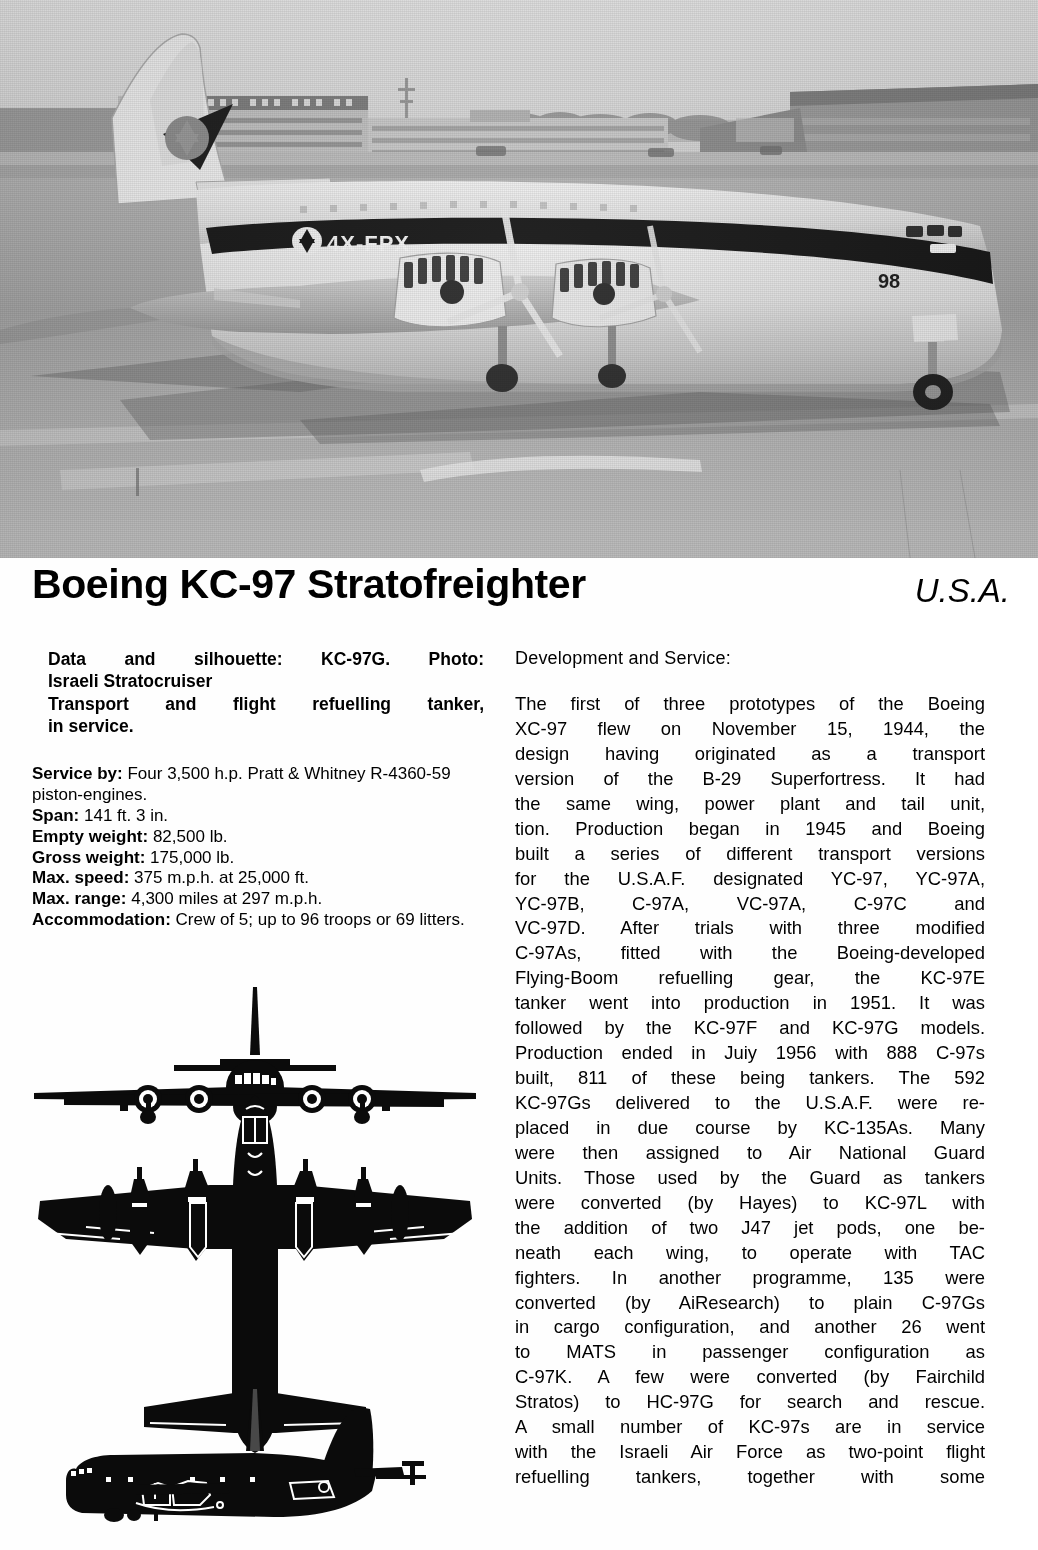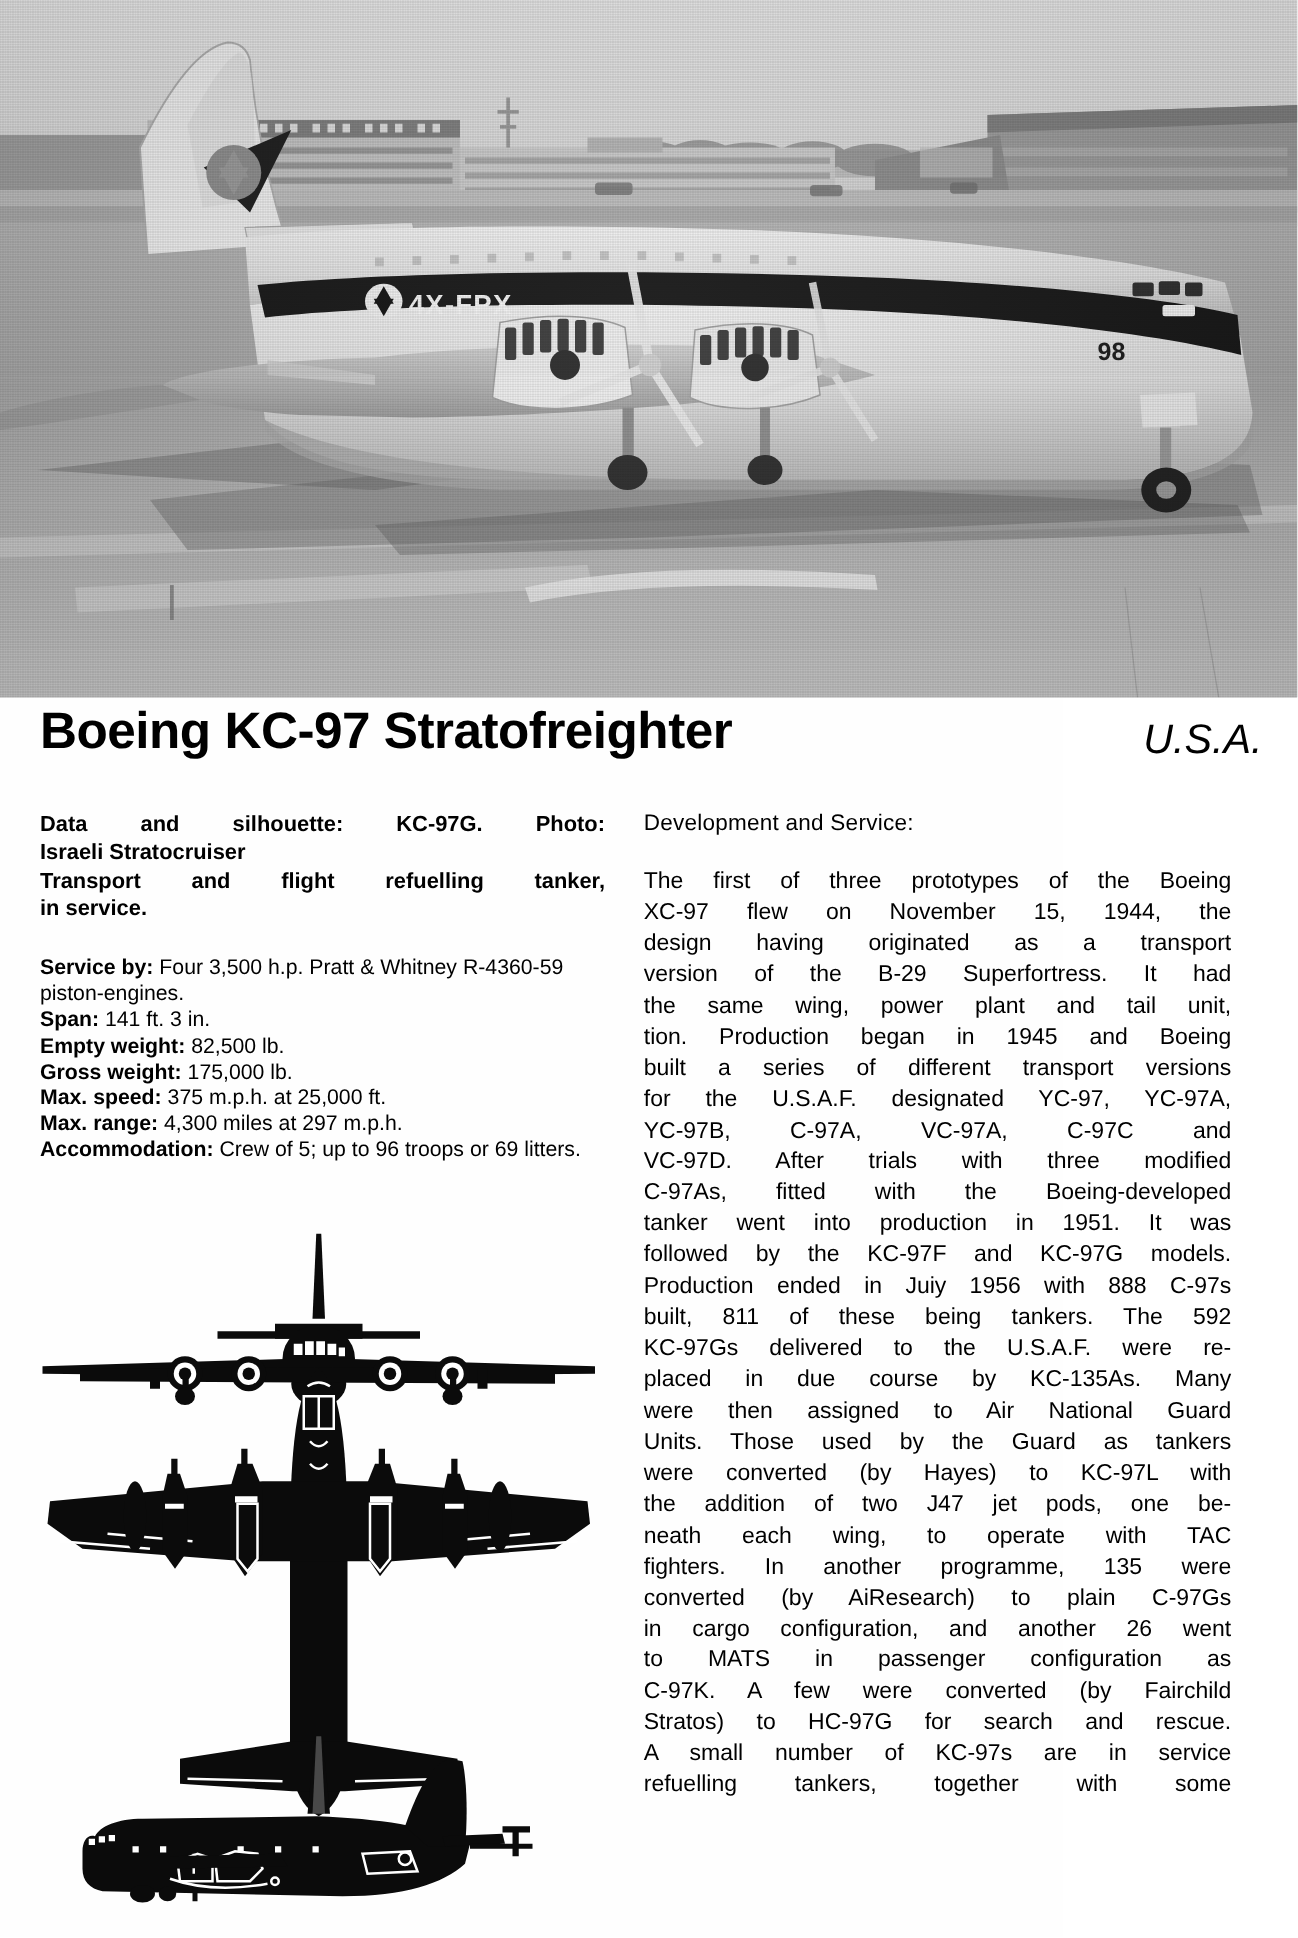--- a/index.html
+++ b/index.html
@@ -54,21 +54,21 @@
   .col-left{
     position:absolute;left:32px;top:648px;width:452px;
   }
   .col-right{
     position:absolute;left:515px;top:648px;width:470px;
   }
 
   .lead{
     font-size:17.5px;font-weight:bold;line-height:1.28;
     text-align:justify;
-    margin:0 0 2px 0;
+    margin:0 0 2px 16px;
   }
   .lead .l1,.lead .l2,.lead .l3{display:block;}
   .lead .l1{text-align:justify;text-align-last:justify;}
   .lead .l3{text-align:justify;text-align-last:justify;}
 
   .spec-list{
     margin:26px 0 0 0;padding:0;list-style:none;
     font-size:17px;line-height:1.235;
   }
   .spec-list li{margin:0;padding:0;}
@@ -595,35 +595,37 @@
         <span class="ln">XC-97 flew on November 15, 1944, the</span>
         <span class="ln">design having originated as a transport</span>
         <span class="ln">version of the B-29 Superfortress. It had</span>
         <span class="ln">the same wing, power plant and tail unit,</span>
         <span class="ln">tion.   Production began in 1945 and Boeing</span>
         <span class="ln">built a series of different transport versions</span>
         <span class="ln">for the U.S.A.F. designated YC-97, YC-97A,</span>
         <span class="ln">YC-97B, C-97A, VC-97A, C-97C and</span>
         <span class="ln">VC-97D.   After trials with three modified</span>
         <span class="ln">C-97As, fitted with the Boeing-developed</span>
+        <span class="ln">Flying-Boom refuelling gear, the KC-97E</span>
         <span class="ln">tanker went into production in 1951.   It was</span>
         <span class="ln">followed by the KC-97F and KC-97G models.</span>
         <span class="ln">Production ended in Juiy 1956 with 888 C-97s</span>
         <span class="ln">built, 811 of these being tankers.   The 592</span>
         <span class="ln">KC-97Gs delivered to the U.S.A.F. were re-</span>
         <span class="ln">placed in due course by KC-135As.   Many</span>
         <span class="ln">were then assigned to Air National Guard</span>
         <span class="ln">Units.   Those used by the Guard as tankers</span>
         <span class="ln">were converted (by Hayes) to KC-97L with</span>
         <span class="ln">the addition of two J47 jet pods, one be-</span>
         <span class="ln">neath each wing, to operate with TAC</span>
         <span class="ln">fighters.   In another programme, 135 were</span>
         <span class="ln">converted (by AiResearch) to plain C-97Gs</span>
         <span class="ln">in cargo configuration, and another 26 went</span>
         <span class="ln">to MATS in passenger configuration as</span>
         <span class="ln">C-97K.   A few were converted (by Fairchild</span>
         <span class="ln">Stratos) to HC-97G for search and rescue.</span>
         <span class="ln">A small number of KC-97s are in service</span>
+        <span class="ln">with the Israeli Air Force as two-point flight</span>
         <span class="ln">refuelling tankers, together with some</span>
       </div>
   </div>
 
 </div>
 
 </body></html>

